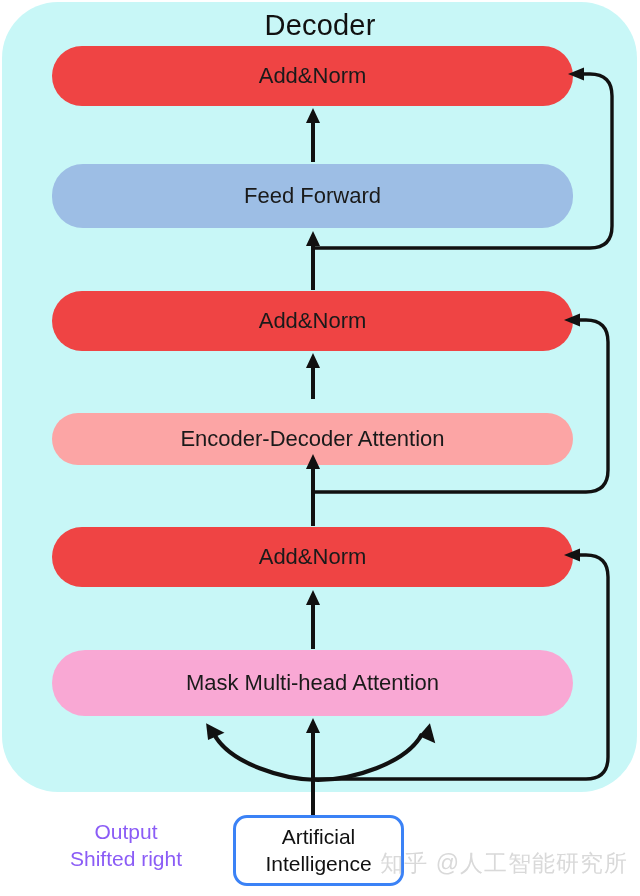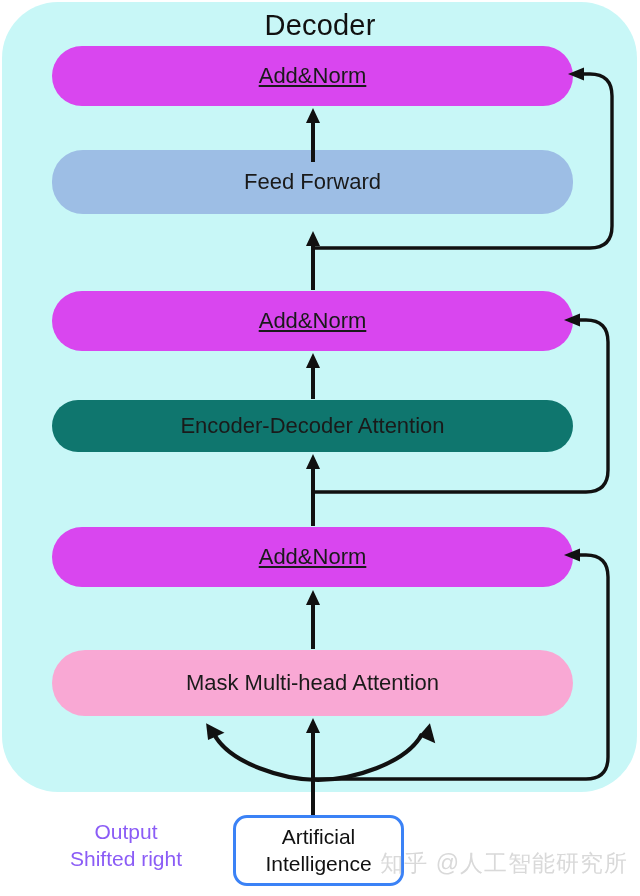--- a/index.html
+++ b/index.html
@@ -45,27 +45,27 @@
     width: 521px;
     height: 62px;
     border-radius: 31px;
     display: flex;
     align-items: center;
     justify-content: center;
     font-size: 22px;
     color: #1a1a1a;
     box-sizing: border-box;
   }
-  .block.addnorm  { background: #d946ef; text-decoration: underline; }
+  .block.addnorm  { background: #ef4444; }
   .block.feedfwd  { background: #9dbee5; }
-  .block.encdec   { background: #0f766e; }
+  .block.encdec   { background: #fca5a5; margin-top: 13px; }
   .block.maskattn { background: #f9a8d4; }
 
   #block-addnorm-top  { top: 46px;  height: 60px; }
-  #block-feedfwd      { top: 150px; height: 64px; justify-content: center; }
+  #block-feedfwd      { top: 164px; height: 64px; justify-content: center; }
   #block-addnorm-mid  { top: 291px; height: 60px; }
   #block-encdec       { top: 400px; height: 52px; border-radius: 26px; }
   #block-addnorm-bot  { top: 527px; height: 60px; }
   #block-maskattn     { top: 650px; height: 66px; border-radius: 33px; }
 
   
   .varrow {
     position: absolute;
     left: 309px;
     width: 8px;

